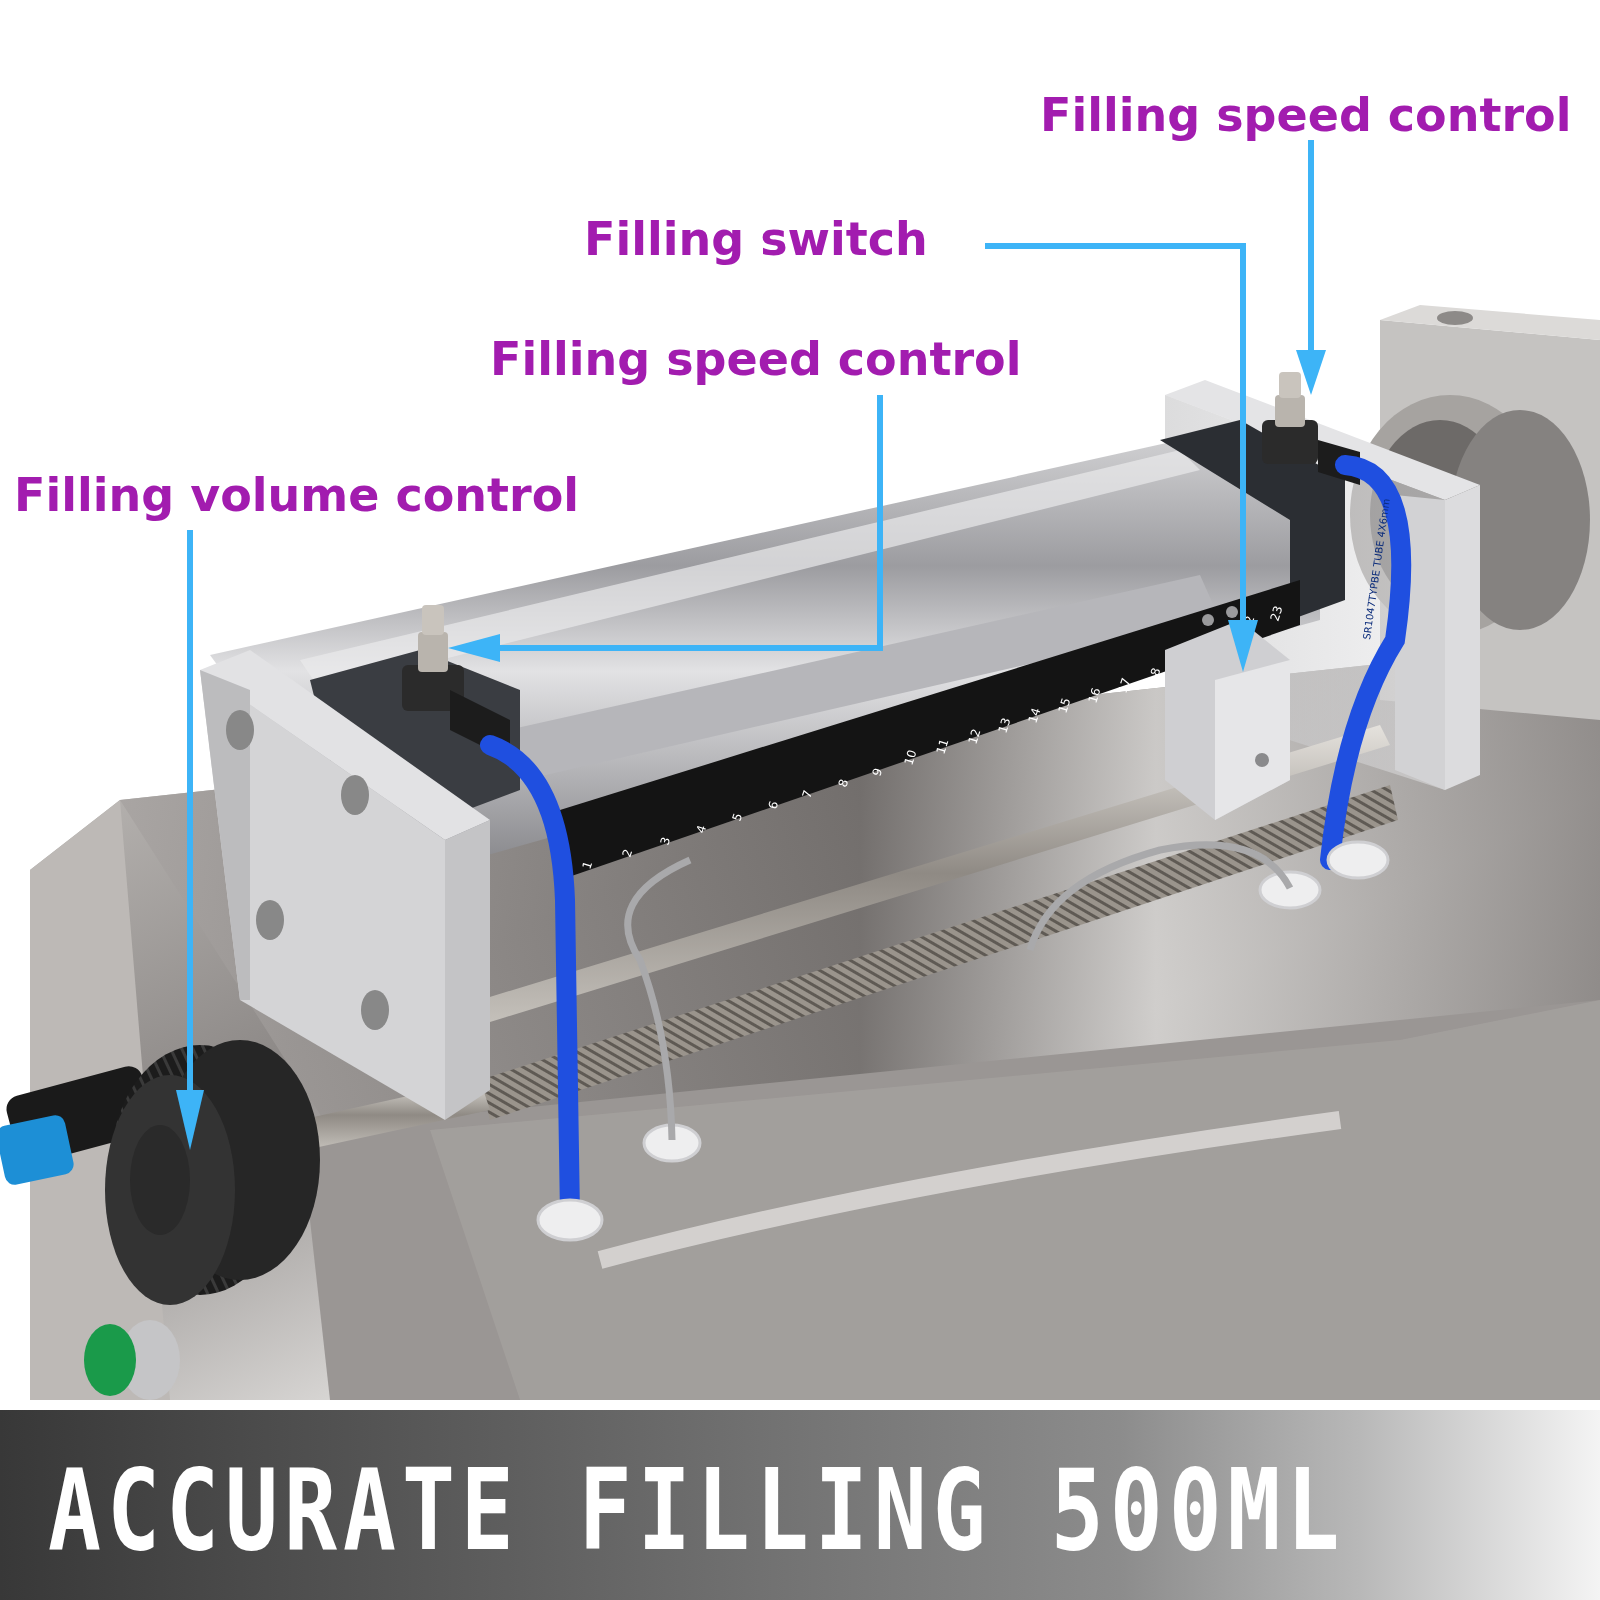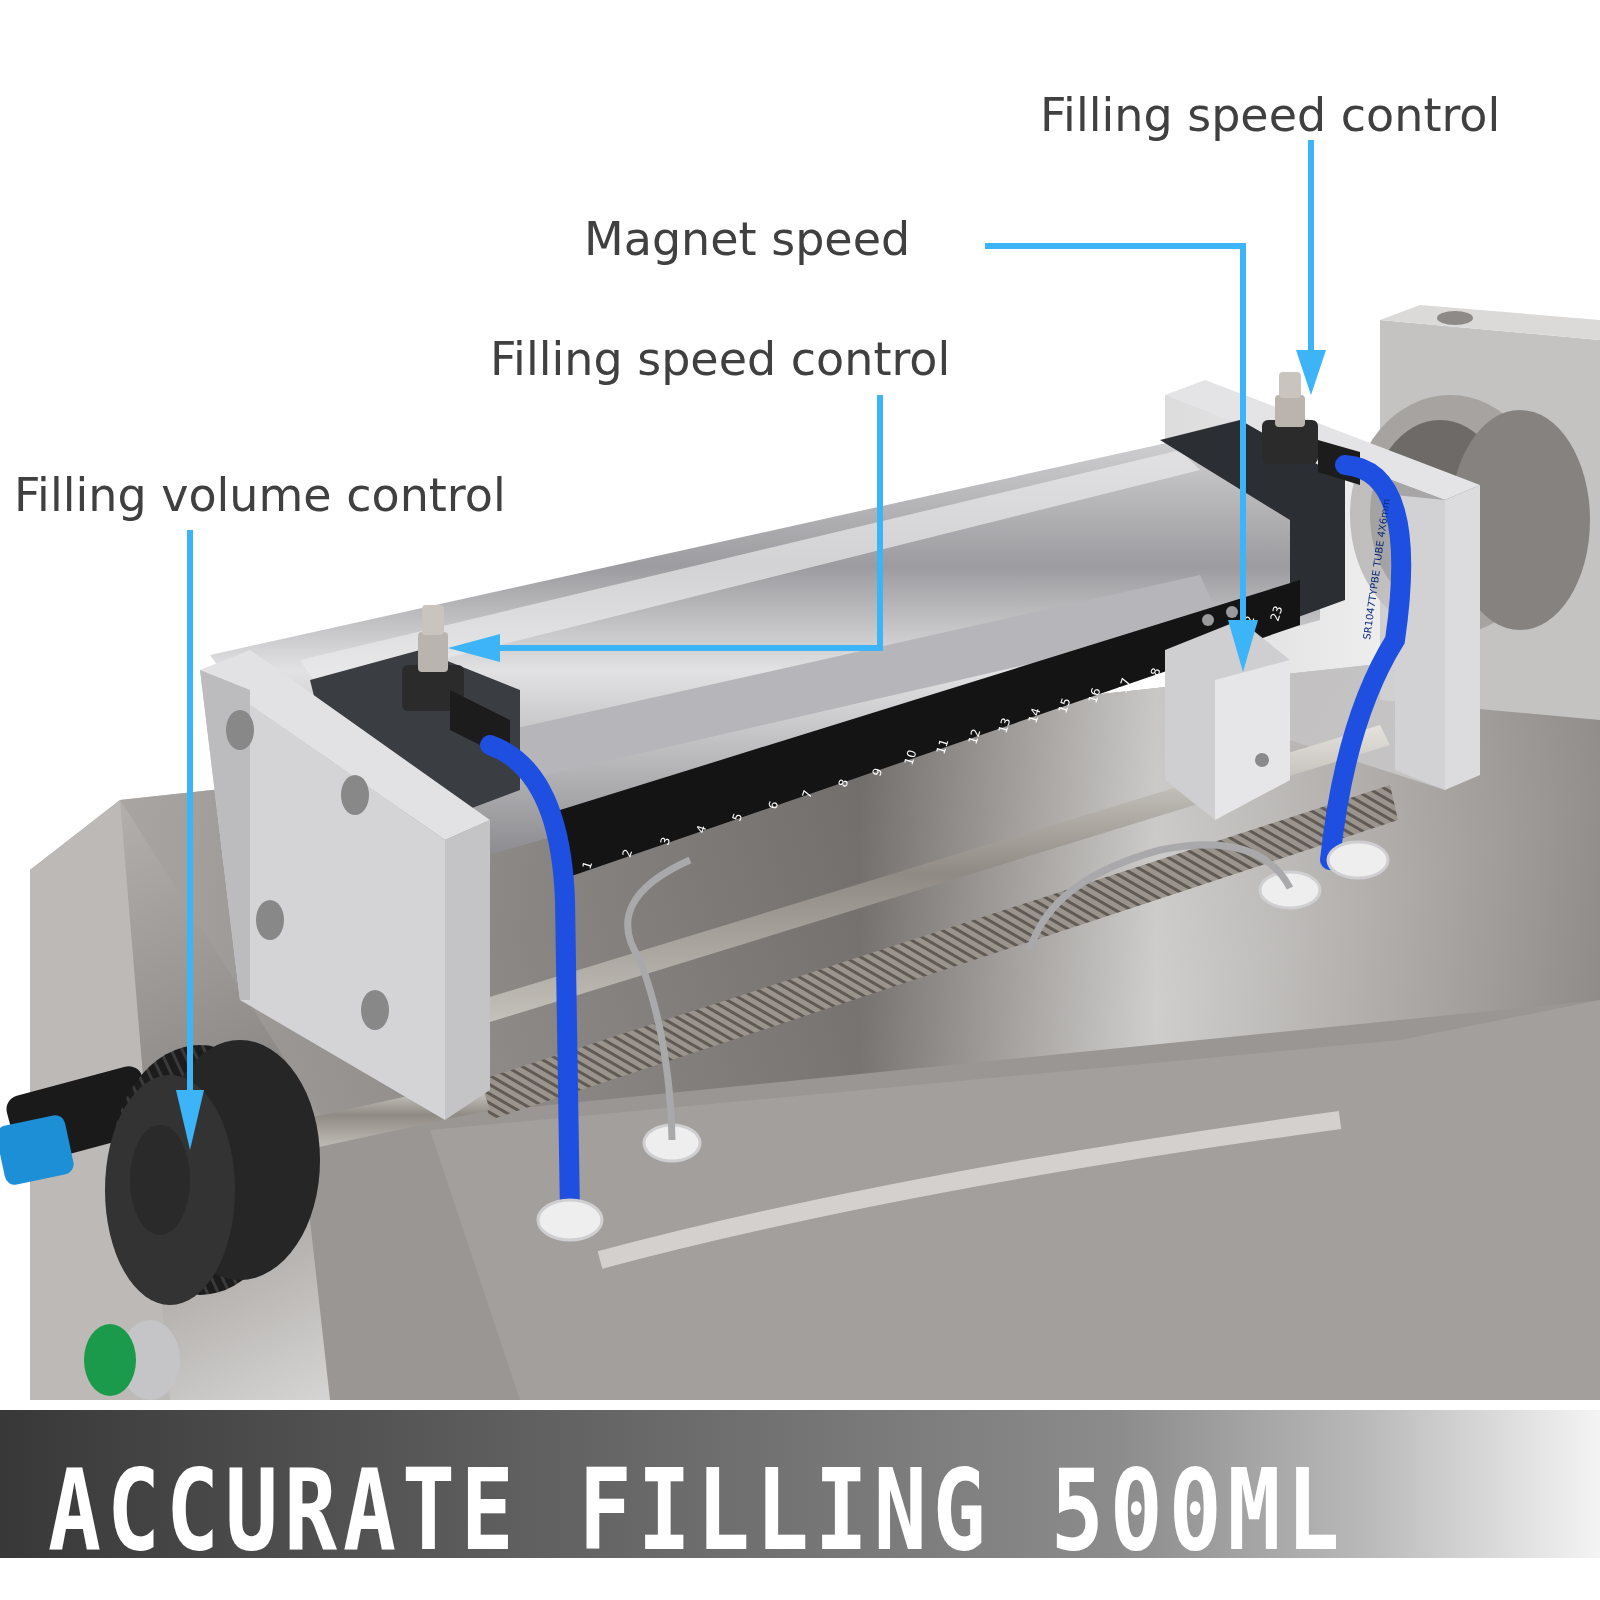--- a/index.html
+++ b/index.html
@@ -1,20 +1,20 @@
 <!DOCTYPE html>
 <html><head>
   <meta charset="utf-8">
   <style>
     html, body { margin: 0; padding: 0; }
     body { width: 1600px; height: 1600px; position: relative; overflow: hidden; background: #ffffff; font-family: "DejaVu Sans", sans-serif; }
     .stage { position: absolute; left: 0; top: 0; width: 1600px; height: 1600px; }
     .machine-svg { position: absolute; left: 0; top: 0; width: 1600px; height: 1600px; }
-    .callout-label { position: absolute; color: #404040; font-family: "DejaVu Sans", sans-serif; font-size: 46px; line-height: 1; white-space: nowrap; letter-spacing: 0px; font-weight: normal; text-align: center; }
-    .banner { position: absolute; left: 0; top: 1410px; width: 1600px; height: 148px;
+    .callout-label { position: absolute; color: #a21caf; font-family: "DejaVu Sans", sans-serif; font-size: 46px; line-height: 1; white-space: nowrap; letter-spacing: 0px; font-weight: bold; text-align: center; }
+    .banner { position: absolute; left: 0; top: 1410px; width: 1600px; height: 190px;
       background: linear-gradient(90deg, #383838 0%, #505050 20%, #6e6e6e 45%, #8c8c8c 70%, #b8b8b8 85%, #f4f4f4 100%); }
     .banner-text { position: absolute; left: 48px; top: 44px; color: #ffffff; font-family: "DejaVu Sans Mono", monospace; font-weight: bold; font-size: 88px; letter-spacing: 6px; line-height: 1; transform: scaleY(1.28); transform-origin: left top; }
   </style>
 </head>
 <body>
 
 <div class="stage">
 
   <svg class="machine-svg" viewBox="0 0 1600 1600" xmlns="http://www.w3.org/2000/svg">
     <defs>
@@ -201,20 +201,20 @@
     </g>
     <g fill="#3db4f7">
       <polygon points="1296,350 1326,350 1311,395"></polygon>
       <polygon points="1228,620 1258,620 1243,672"></polygon>
       <polygon points="500,634 500,662 448,648"></polygon>
       <polygon points="176,1090 204,1090 190,1150"></polygon>
     </g>
   </svg>
 
   <div class="callout-label" style="left:1040px; top:92px;">Filling speed control</div>
-  <div class="callout-label" style="left:584px; top:216px;">Magnet speed</div>
+  <div class="callout-label" style="left:584px; top:216px;">Filling switch</div>
   <div class="callout-label" style="left:490px; top:336px;">Filling speed control</div>
   <div class="callout-label" style="left:14px; top:472px;">Filling volume control</div>
 
   <div class="banner">
     <div class="banner-text">ACCURATE FILLING 500ML</div>
   </div>
 </div>
 
 </body></html>

